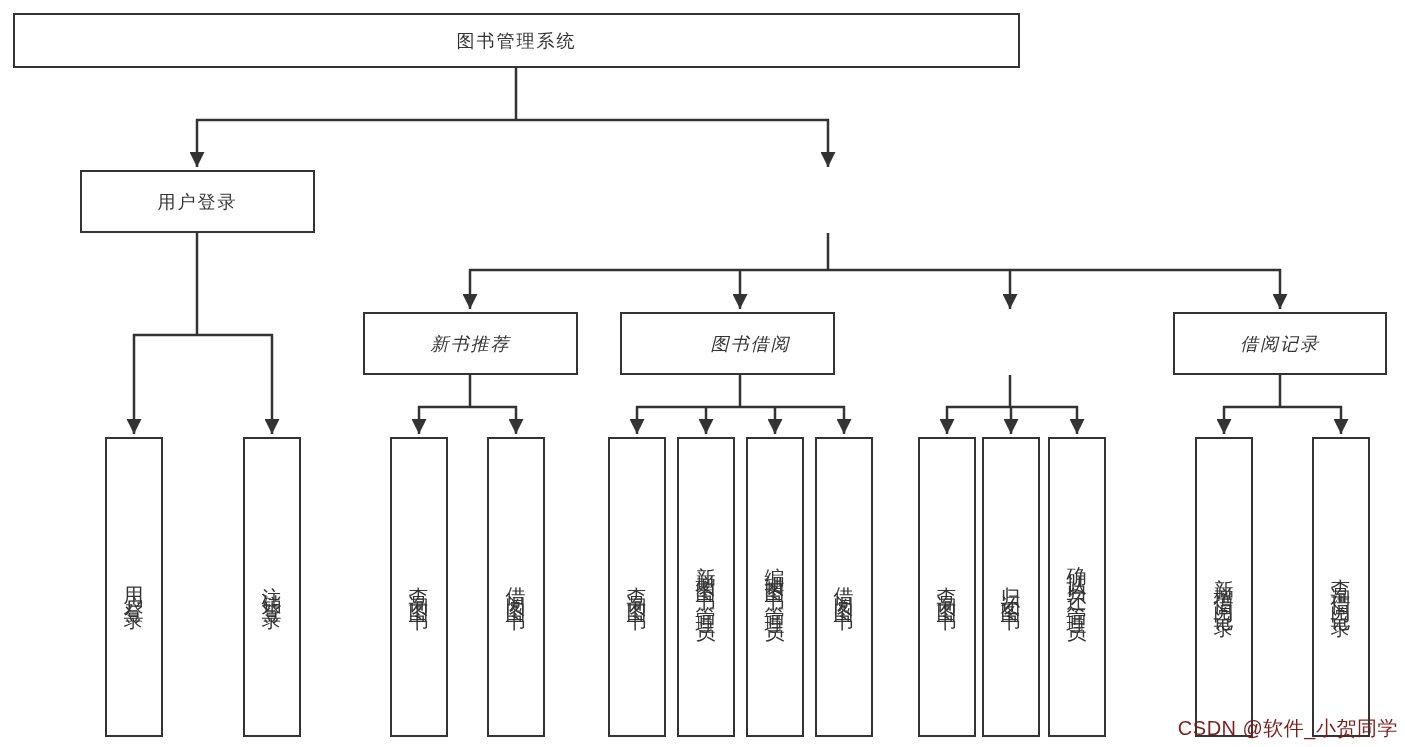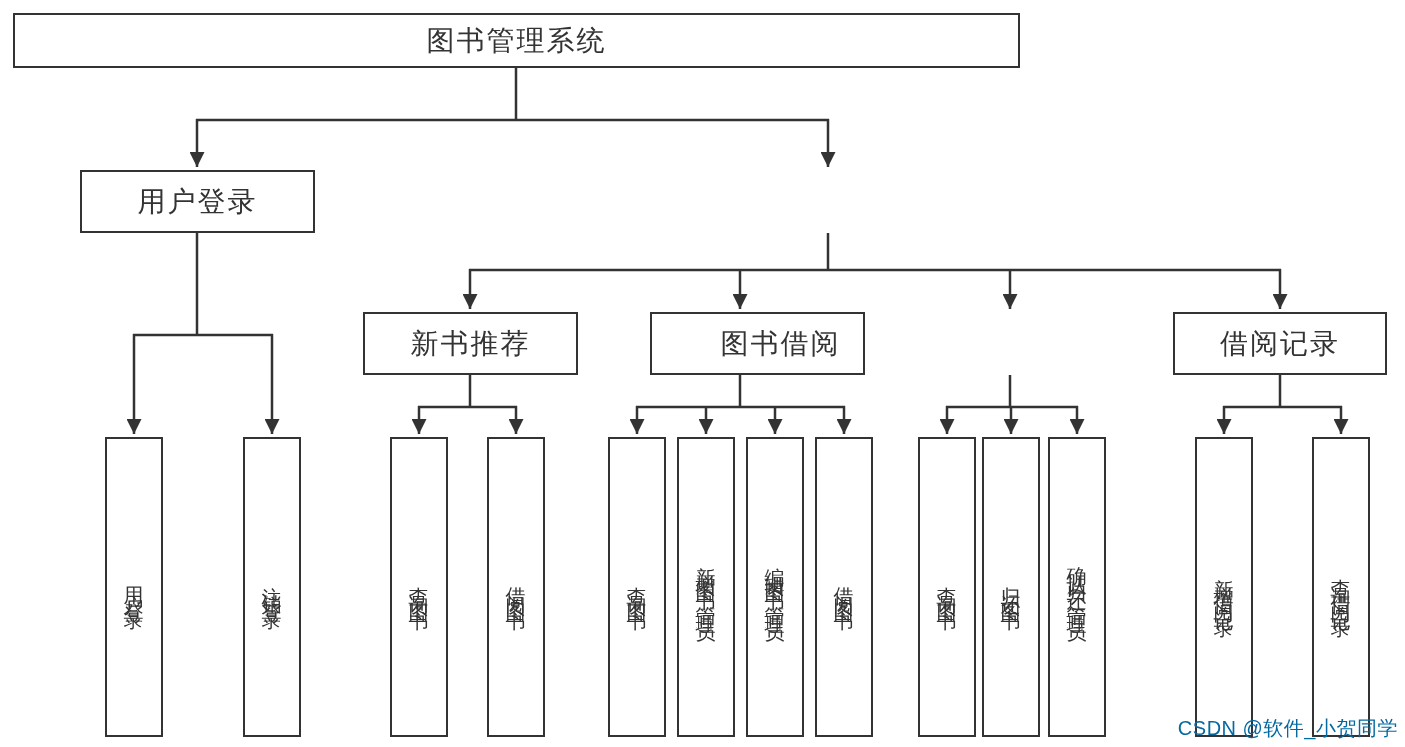--- a/index.html
+++ b/index.html
@@ -28,33 +28,33 @@
     position: absolute;
     box-sizing: border-box;
     border: 2.5px solid #333333;
     background: #ffffff;
     display: flex;
     align-items: center;
     justify-content: center;
     text-align: center;
   }
   .node.h {
-    font-size: 28px;
+    font-size: 18px;
     letter-spacing: 2px;
     line-height: 1;
   }
   .node.root {
     left: 13px; top: 13px;
     width: 1007px; height: 55px;
   }
   .node.lvl2a { left: 80px;  top: 170px; width: 235px; height: 63px; }
   .node.lvl2b { left: 710px; top: 170px; width: 236px; height: 63px; }
-  .node.lvl3  { top: 312px; height: 63px; width: 215px; }
+  .node.lvl3  { top: 312px; height: 63px; width: 215px; font-style: italic; }
   .node.l3a { left: 363px; }
-  .node.l3b { left: 650px; padding-left: 46px; }
+  .node.l3b { left: 620px; padding-left: 46px; }
   .node.l3c { left: 903px; }
   .node.l3d { left: 1173px; width: 214px; }
   .node.leaf {
     top: 437px;
     width: 58px;
     height: 300px;
   }
   .leaf .vtext {
     writing-mode: vertical-rl;
     text-orientation: mixed;
@@ -62,21 +62,21 @@
     font-size: 20px;
     letter-spacing: 8px;
     line-height: 1;
   }
   .watermark {
     position: absolute;
     right: 7px;
     bottom: 5px;
     font-size: 20px;
     letter-spacing: 0.5px;
-    color: #0369a1;
+    color: #7f1d1d;
     z-index: 5;
   }
 </style>
 </head>
 <body>
 
 <div class="canvas">
 
   <svg class="connectors" viewBox="0 0 1405 747" xmlns="http://www.w3.org/2000/svg">
     <defs>

